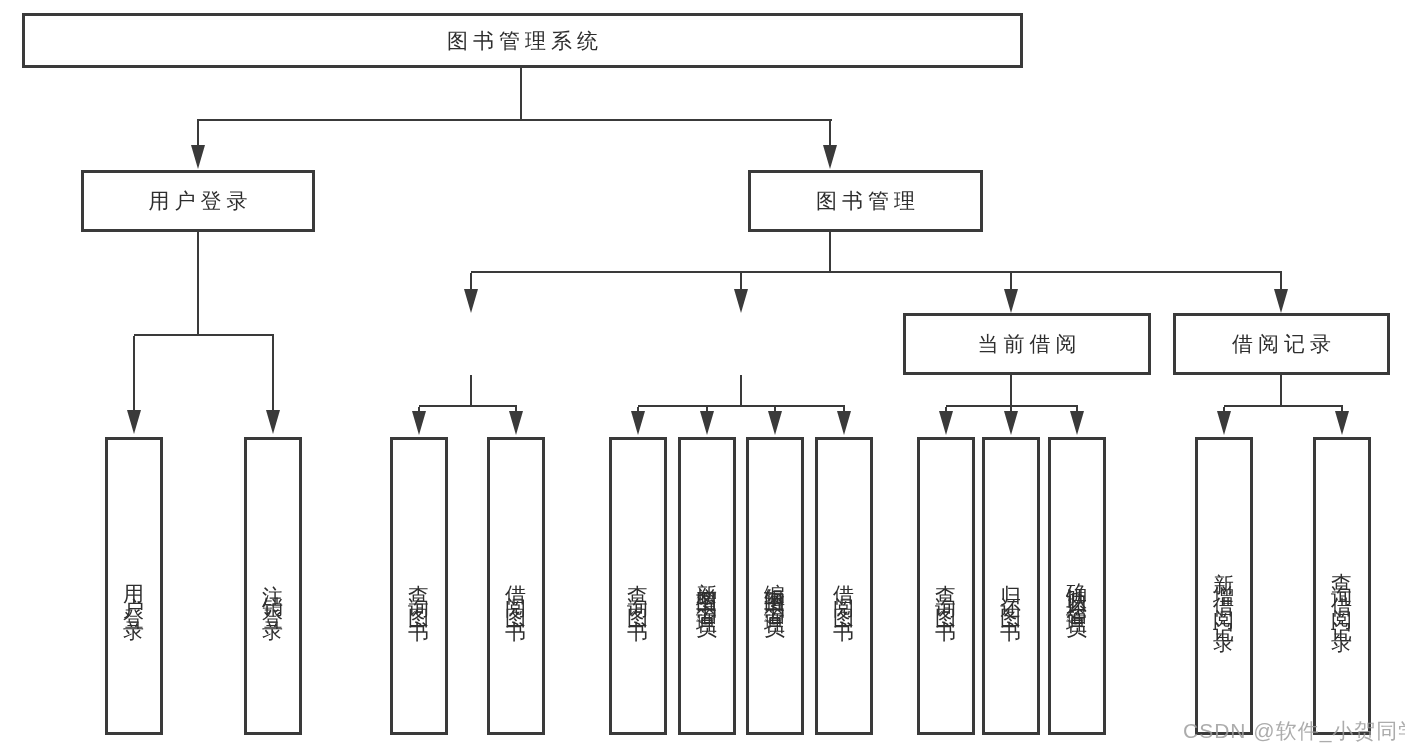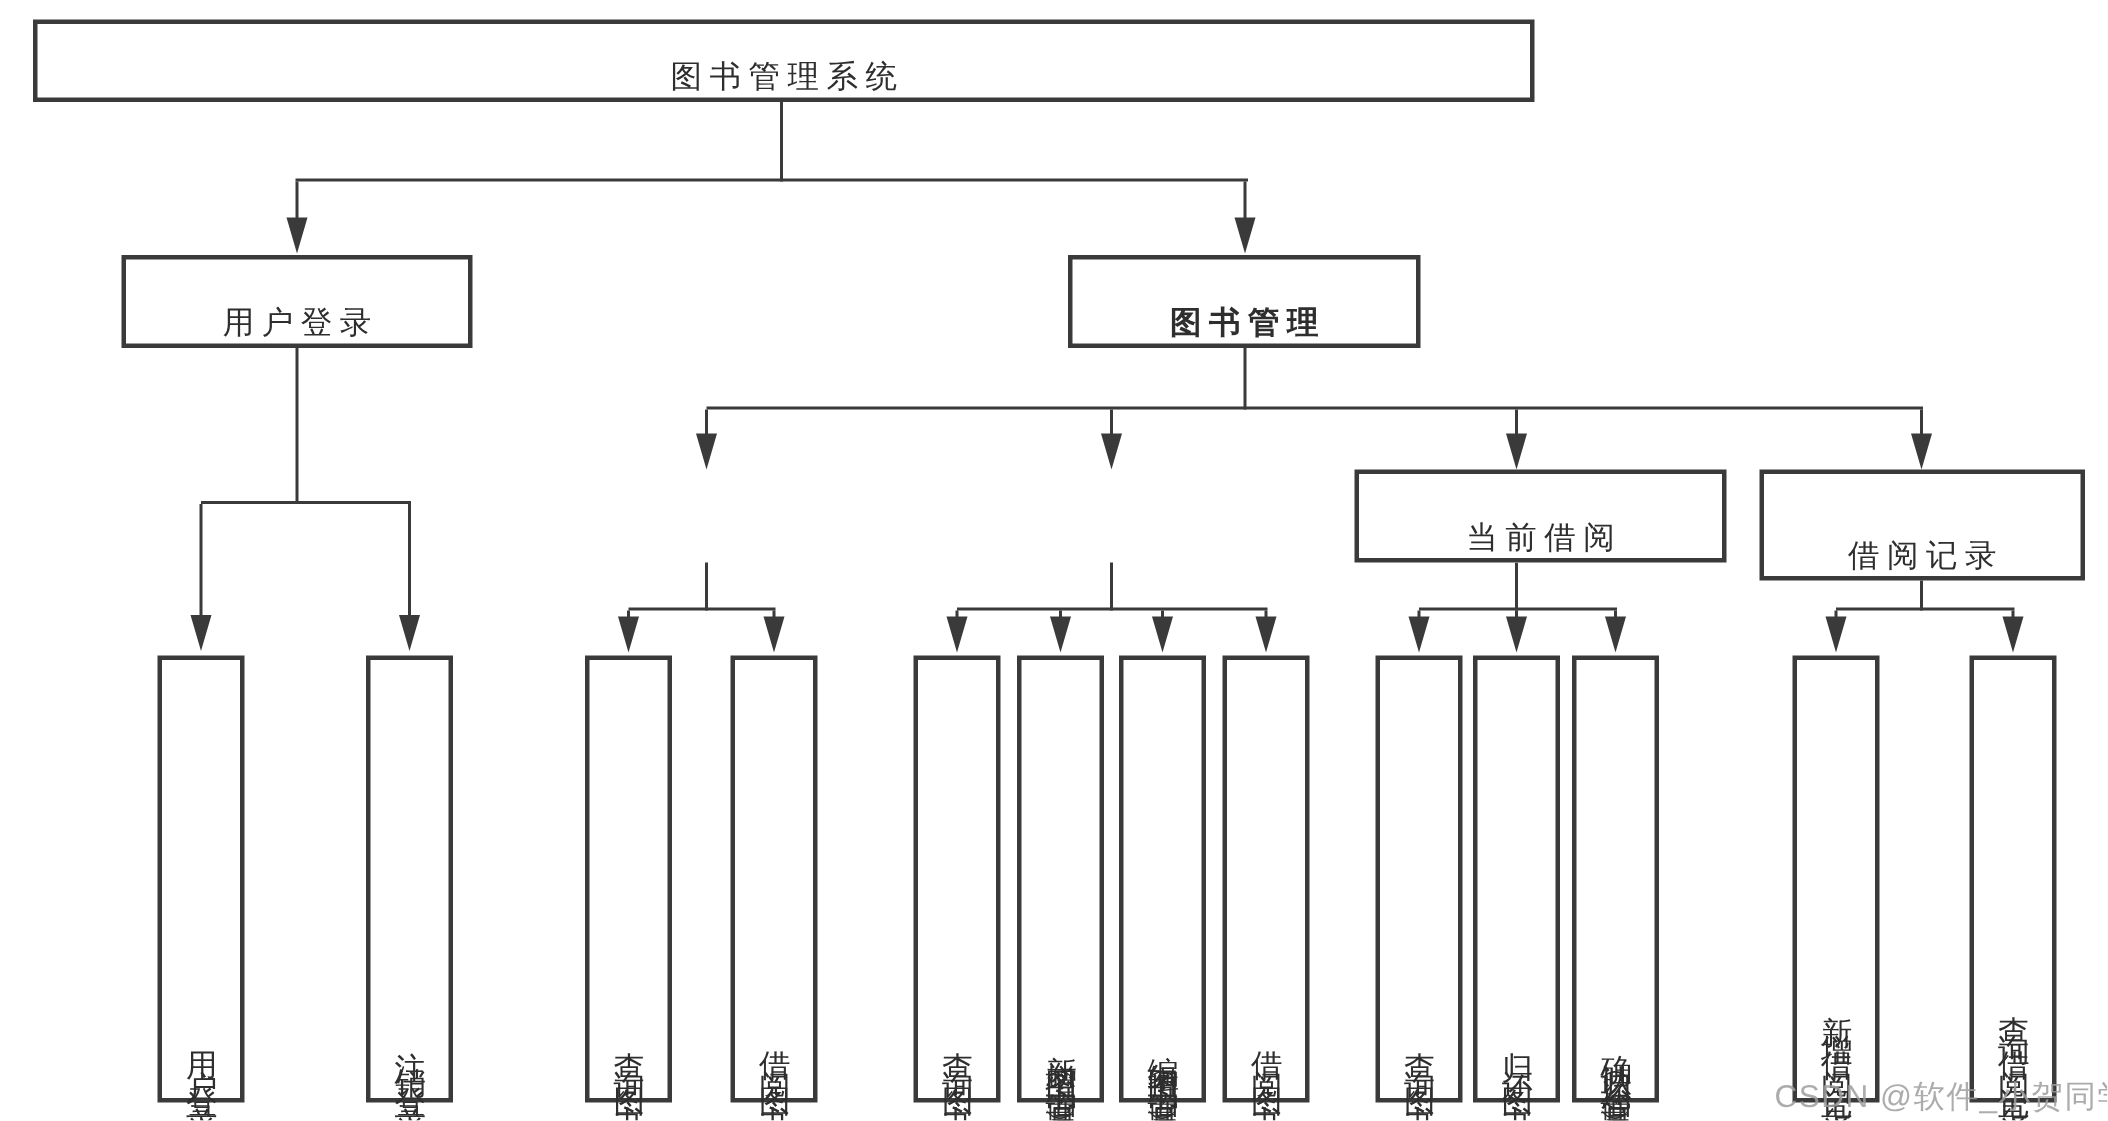--- a/index.html
+++ b/index.html
@@ -9,21 +9,21 @@
     background:#ffffff;
     font-family:"Liberation Sans","DejaVu Sans",sans-serif;
     overflow:hidden;
   }
   .box{
     position:absolute;
     box-sizing:border-box;
     background:#ffffff;
     border:3px solid #3a3a3a;
     display:flex;
-    align-items:flex-end;
+    align-items:center;
     justify-content:center;
     color:#2e2e2e;
     z-index:2;
   }
   .hbox span{
     display:block;
     font-size:21px;
     letter-spacing:5px;
     padding-left:5px;
     white-space:nowrap;
@@ -79,21 +79,21 @@
   <div class="vline" style="left:520px;top:68px;height:53px;"></div>
   <div class="hline" style="left:197px;top:119px;width:635px;"></div>
   <div class="vline" style="left:197px;top:121px;height:26px;"></div>
   <div class="arrow" style="left:191px;top:145px;"></div>
   <div class="vline" style="left:829px;top:121px;height:26px;"></div>
   <div class="arrow" style="left:823px;top:145px;"></div>
 
   <div class="box hbox" style="left:81px;top:170px;width:234px;height:62px;">
     <span>用户登录</span>
   </div>
-  <div class="box hbox" style="left:712px;top:170px;width:235px;height:62px;font-weight:bold;">
+  <div class="box hbox" style="left:748px;top:170px;width:235px;height:62px;">
     <span>图书管理</span>
   </div>
 
   <div class="vline" style="left:197px;top:232px;height:104px;"></div>
   <div class="hline" style="left:134px;top:334px;width:140px;"></div>
   <div class="vline" style="left:133px;top:336px;height:76px;"></div>
   <div class="arrow" style="left:127px;top:410px;"></div>
   <div class="vline" style="left:272px;top:336px;height:76px;"></div>
   <div class="arrow" style="left:266px;top:410px;"></div>
 
@@ -104,21 +104,21 @@
   <div class="vline" style="left:740px;top:273px;height:18px;"></div>
   <div class="arrow" style="left:734px;top:289px;"></div>
   <div class="vline" style="left:1010px;top:273px;height:18px;"></div>
   <div class="arrow" style="left:1004px;top:289px;"></div>
   <div class="vline" style="left:1280px;top:273px;height:18px;"></div>
   <div class="arrow" style="left:1274px;top:289px;"></div>
 
   <div class="box hbox" style="left:903px;top:313px;width:248px;height:62px;">
     <span>当前借阅</span>
   </div>
-  <div class="box hbox" style="left:1173px;top:313px;width:217px;height:74px;">
+  <div class="box hbox" style="left:1173px;top:313px;width:217px;height:62px;">
     <span>借阅记录</span>
   </div>
 
   <div class="vline" style="left:470px;top:375px;height:32px;"></div>
   <div class="hline" style="left:419px;top:405px;width:98px;"></div>
   <div class="vline" style="left:418px;top:407px;height:6px;"></div>
   <div class="arrow" style="left:412px;top:411px;"></div>
   <div class="vline" style="left:515px;top:407px;height:6px;"></div>
   <div class="arrow" style="left:509px;top:411px;"></div>
 

